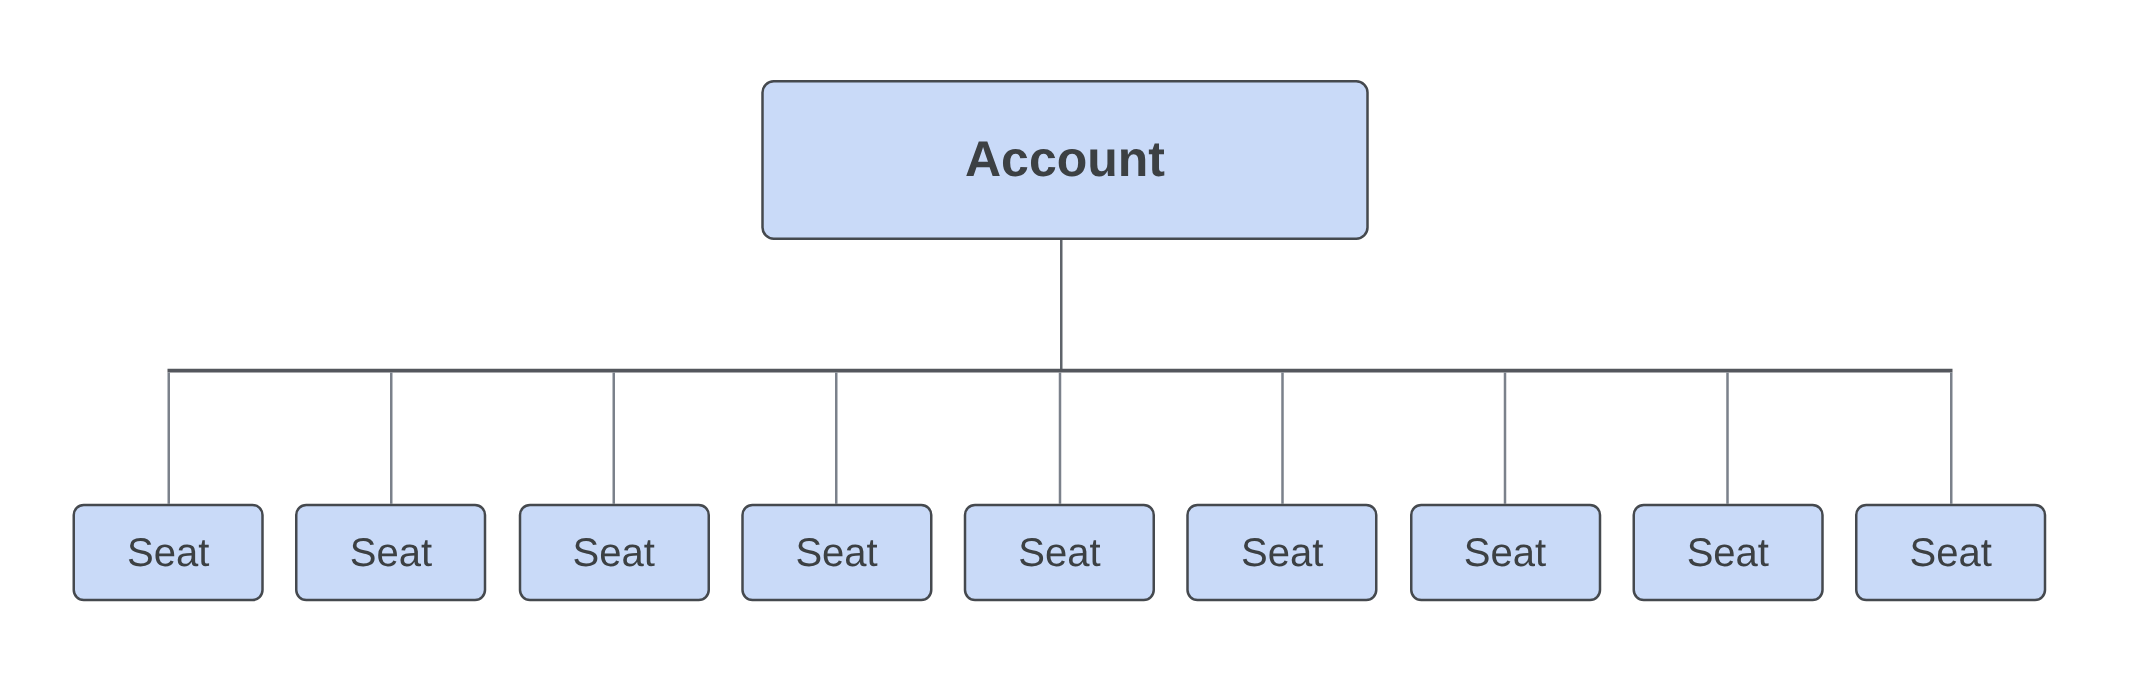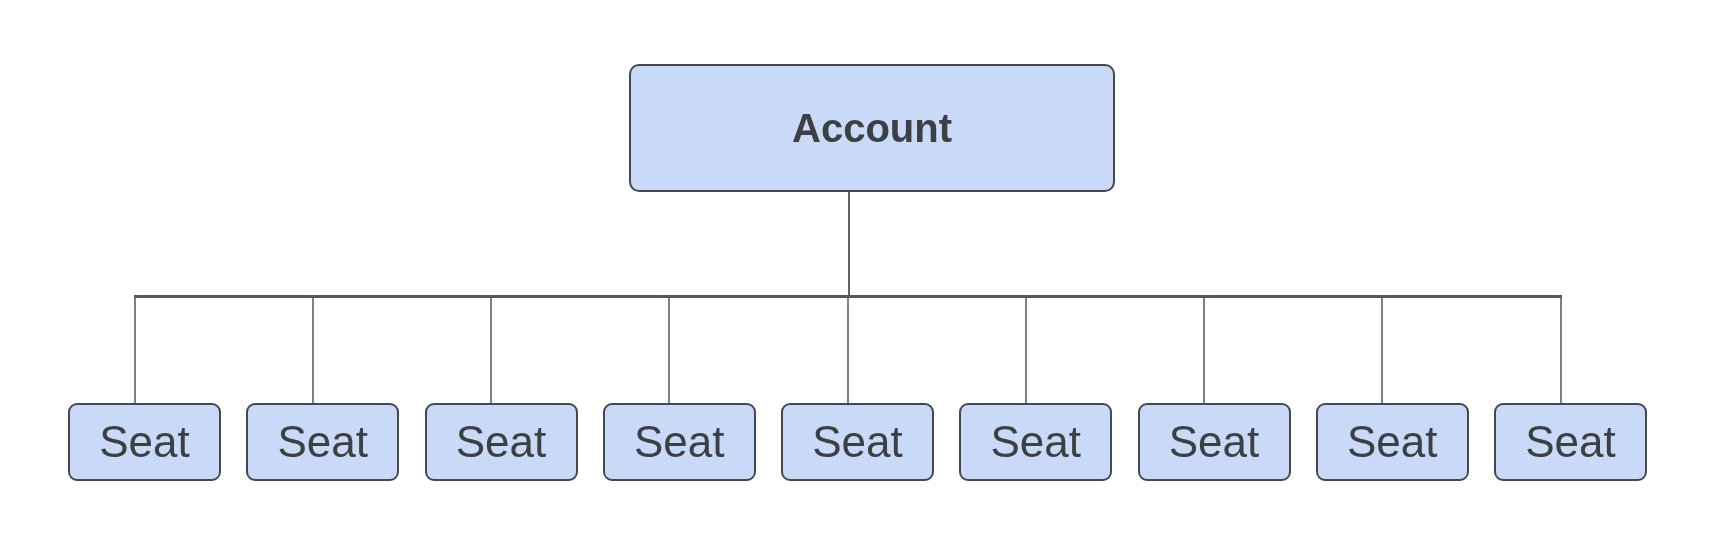--- a/index.html
+++ b/index.html
@@ -17,21 +17,20 @@
   }
   .node {
     box-sizing: border-box;
     background: var(--node-fill, #c9daf8);
     border: 2.5px solid var(--node-border, #45494e);
     color: var(--node-text, #3c4043);
     display: flex;
     align-items: center;
     justify-content: center;
     text-align: center;
-    margin-left: 20px;
   }
   .node-root {
     position: absolute;
     left: 609px;
     top: 64px;
     width: 486px;
     height: 128px;
     border-radius: 10px;
     font-size: 40px;
     font-weight: bold;
@@ -70,21 +69,21 @@
   .drop {
     width: 2px;
     height: 105px;
     background: var(--drop-color, #7b818b);
   }
   .node-seat {
     width: 153px;
     height: 78px;
     border-width: 2px;
     border-radius: 9px;
-    font-size: 44px;
+    font-size: 32px;
     font-weight: normal;
   }
 </style>
 </head>
 <body>
 
 <div class="canvas">
 
   <div class="node node-root">
     <span>Account</span>

